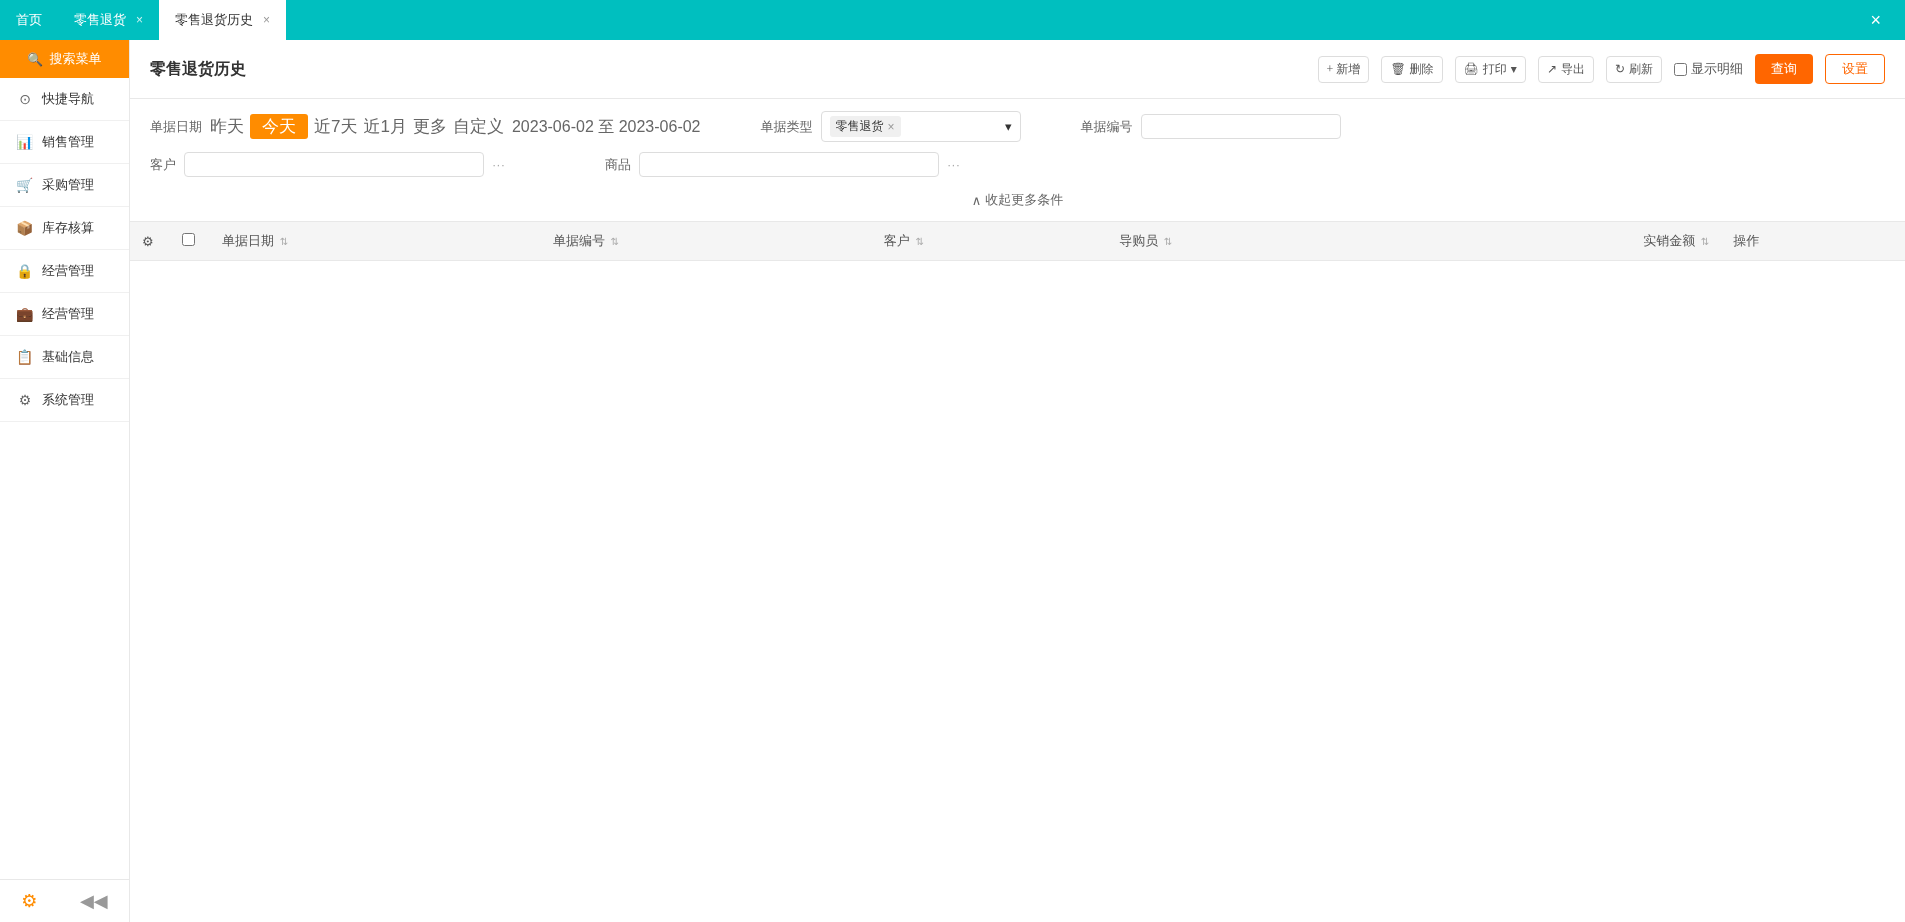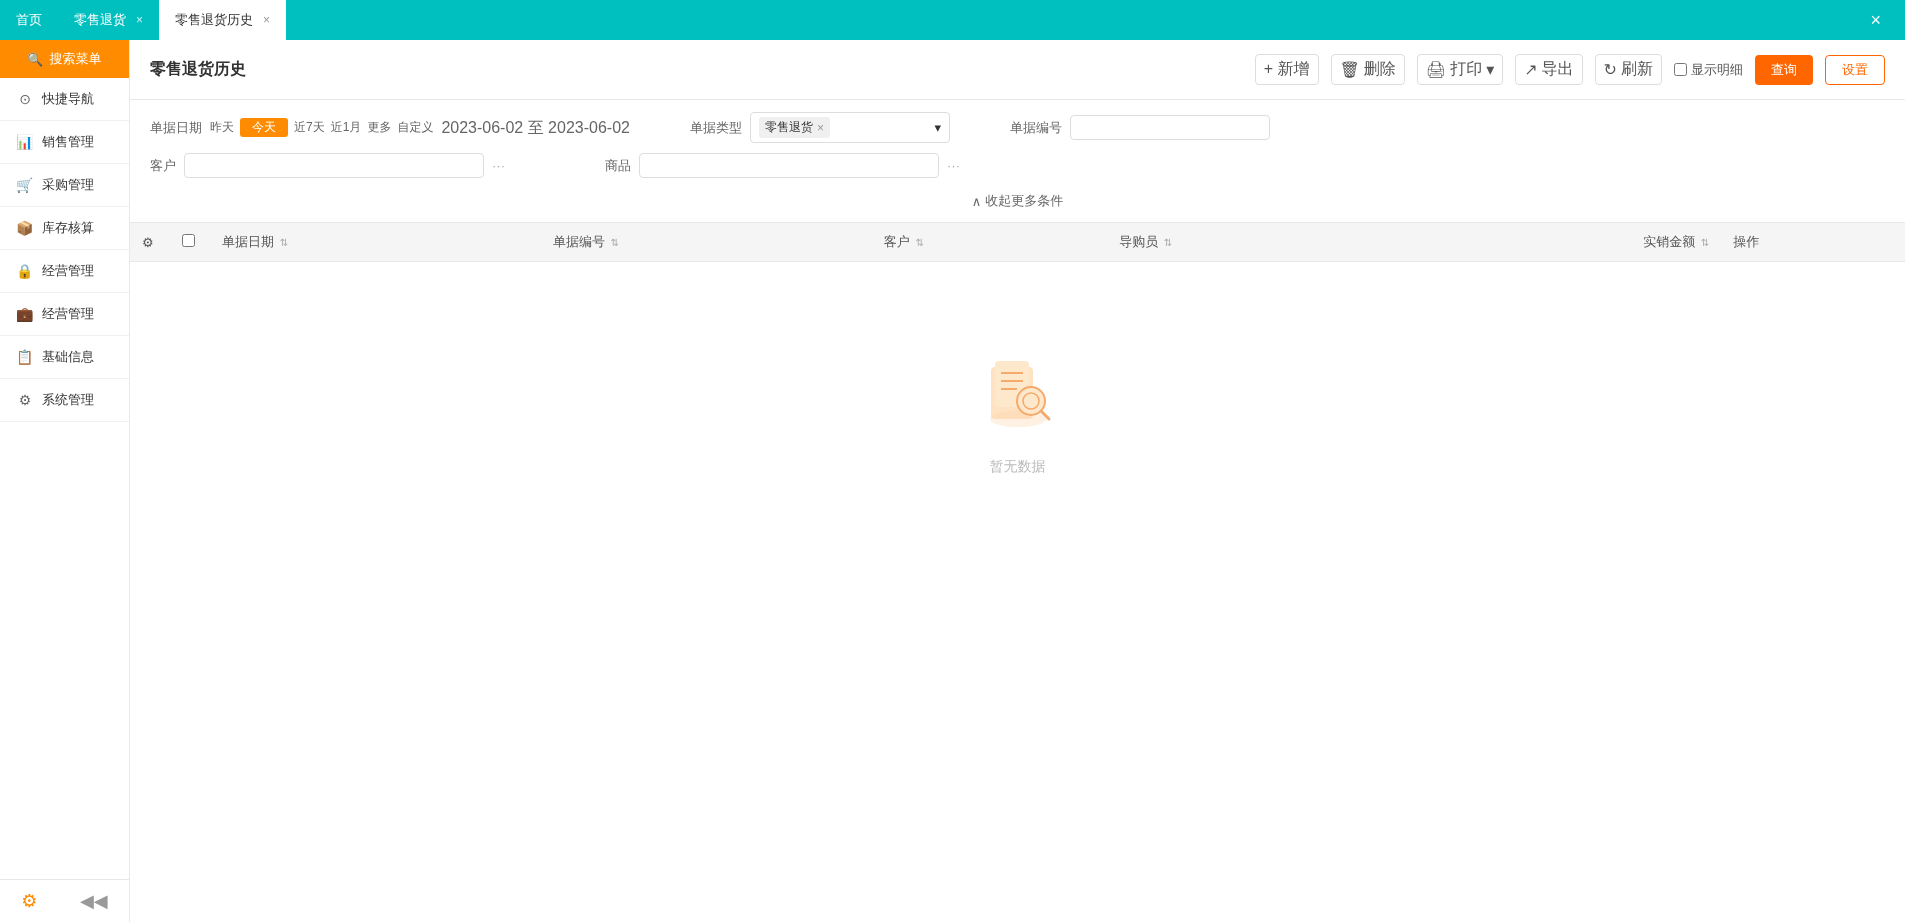--- a/index.html
+++ b/index.html
@@ -28,32 +28,32 @@
     .sidebar-item { display: flex; align-items: center; gap: 8px; padding: 12px 16px; cursor: pointer; color: #333; font-size: 13px; border-bottom: 1px solid #f0f0f0; }
     .sidebar-icon { width: 18px; height: 18px; display: flex; align-items: center; justify-content: center; font-size: 14px; color: #666; }
     .sidebar-bottom { display: flex; align-items: center; justify-content: space-around; padding: 10px 0; border-top: 1px solid #e8e8e8; }
     .sidebar-bottom-icon { font-size: 18px; color: #999; cursor: pointer; }
     .sidebar-bottom-icon.active { color: #ff8c00; }
 
     
     .page-header { background: #fff; padding: 14px 20px; border-bottom: 1px solid #e8e8e8; display: flex; align-items: center; justify-content: space-between; }
     .page-title { font-size: 16px; font-weight: bold; color: #333; }
     .toolbar { display: flex; align-items: center; gap: 12px; }
-    .toolbar-btn { display: flex; align-items: center; gap: 4px; font-size: 16px; color: #555; cursor: pointer; padding: 4px 8px; border: 1px solid #ddd; border-radius: 4px; background: #fff; }
+    .toolbar-btn { display: flex; align-items: center; gap: 4px; font-size: 12px; color: #555; cursor: pointer; padding: 4px 8px; border: 1px solid #ddd; border-radius: 4px; background: #fff; font-family: Liberation Serif, serif; }
     .btn-new { background: #fff; color: #555; }
     .btn-query { background: #ff6600; color: #fff; border: none; padding: 6px 16px; border-radius: 4px; cursor: pointer; font-size: 13px; }
     .btn-set { background: #fff; color: #ff6600; border: 1px solid #ff6600; padding: 5px 16px; border-radius: 4px; cursor: pointer; font-size: 13px; }
     .checkbox-label { display: flex; align-items: center; gap: 4px; font-size: 13px; color: #555; cursor: pointer; }
 
     
     .filter-area { background: #fff; padding: 12px 20px 8px; border-bottom: 1px solid #e8e8e8; }
     .filter-row { display: flex; align-items: center; gap: 20px; margin-bottom: 10px; flex-wrap: wrap; }
     .filter-item { display: flex; align-items: center; gap: 8px; }
     .filter-label { font-size: 13px; color: #666; white-space: nowrap; }
-    .date-shortcuts { display: flex; gap: 6px; align-items: center; font-size: 12px; }
+    .date-shortcuts { display: flex; gap: 6px; align-items: center; font-size: 17px; }
     .date-shortcut { color: #666; cursor: pointer; }
     .date-shortcut.active { background: #ff8c00; color: #fff; padding: 1px 12px; border-radius: 3px; }
     .date-range { color: #666; font-size: 16px; margin-top: 2px; }
     .filter-select { border: 1px solid #ddd; border-radius: 4px; padding: 4px 8px; font-size: 13px; color: #333; display: flex; align-items: center; gap: 6px; cursor: pointer; min-width: 200px; }
     .filter-tag { background: #f0f0f0; border-radius: 3px; padding: 2px 6px; font-size: 12px; display: flex; align-items: center; gap: 4px; }
     .filter-tag-close { cursor: pointer; color: #999; }
     .filter-input { border: 1px solid #ddd; border-radius: 4px; padding: 4px 8px; font-size: 13px; outline: none; min-width: 200px; }
     .filter-ellipsis { color: #aaa; cursor: pointer; }
     .collapse-btn { display: flex; align-items: center; gap: 4px; color: #666; font-size: 13px; cursor: pointer; margin: 4px 0; }
 
@@ -271,33 +271,17 @@
               </th>
               <th>
                 <span>操作</span>
               </th>
             </tr>
           </thead>
           <tbody>
           </tbody>
         </table>
 
-        <div class="empty-state">
-          <div class="empty-icon">
-            <svg width="90" height="90" viewBox="0 0 90 90" fill="none" xmlns="http://www.w3.org/2000/svg">
-              <ellipse cx="45" cy="72" rx="28" ry="8" fill="#fde4c8" opacity="0.5"></ellipse>
-              <rect x="18" y="20" width="42" height="52" rx="4" fill="#fdd5a8" opacity="0.7"></rect>
-              <rect x="22" y="14" width="34" height="46" rx="4" fill="#fde8cc"></rect>
-              <line x1="28" y1="26" x2="50" y2="26" stroke="#f5a96a" stroke-width="2"></line>
-              <line x1="28" y1="34" x2="50" y2="34" stroke="#f5a96a" stroke-width="2"></line>
-              <line x1="28" y1="42" x2="44" y2="42" stroke="#f5a96a" stroke-width="2"></line>
-              <circle cx="58" cy="54" r="14" fill="#fde8cc" stroke="#f5a96a" stroke-width="2"></circle>
-              <line x1="68" y1="64" x2="76" y2="72" stroke="#f5a96a" stroke-width="3" stroke-linecap="round"></line>
-              <circle cx="58" cy="54" r="8" fill="none" stroke="#f5a96a" stroke-width="1.5"></circle>
-            </svg>
-          </div>
-          <div class="empty-text">暂无数据</div>
-        </div>
       </div>
 
     </div>
   </div>
 </div>
 
 </body></html>

